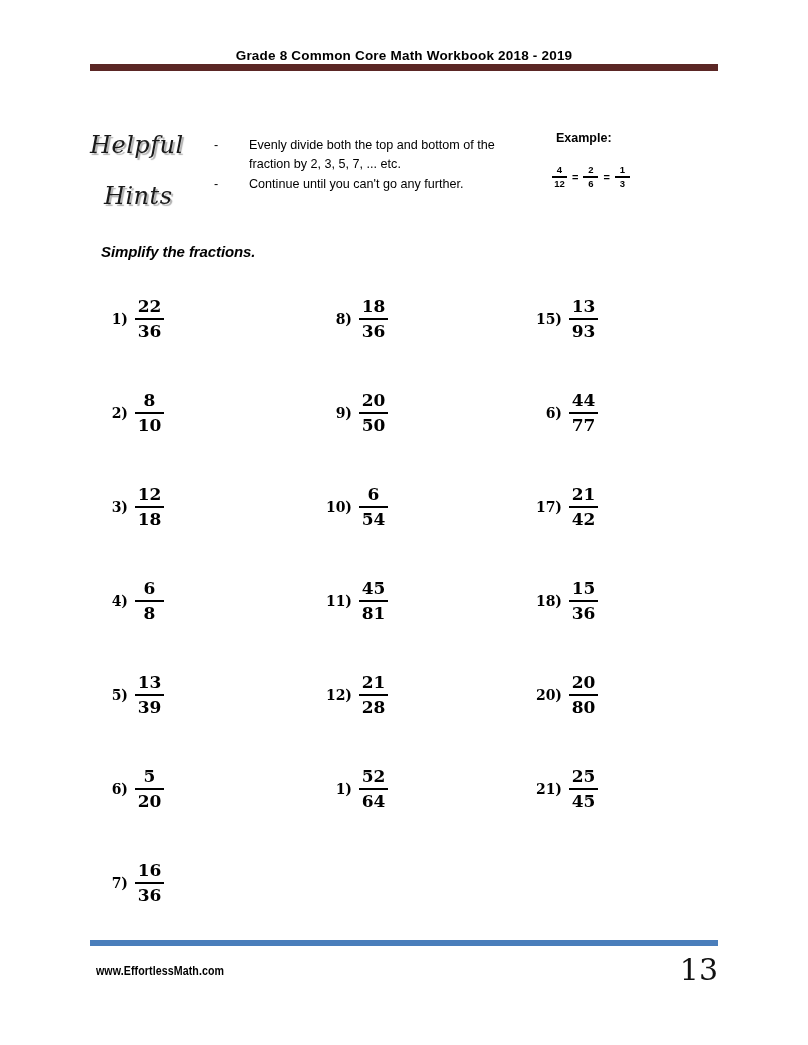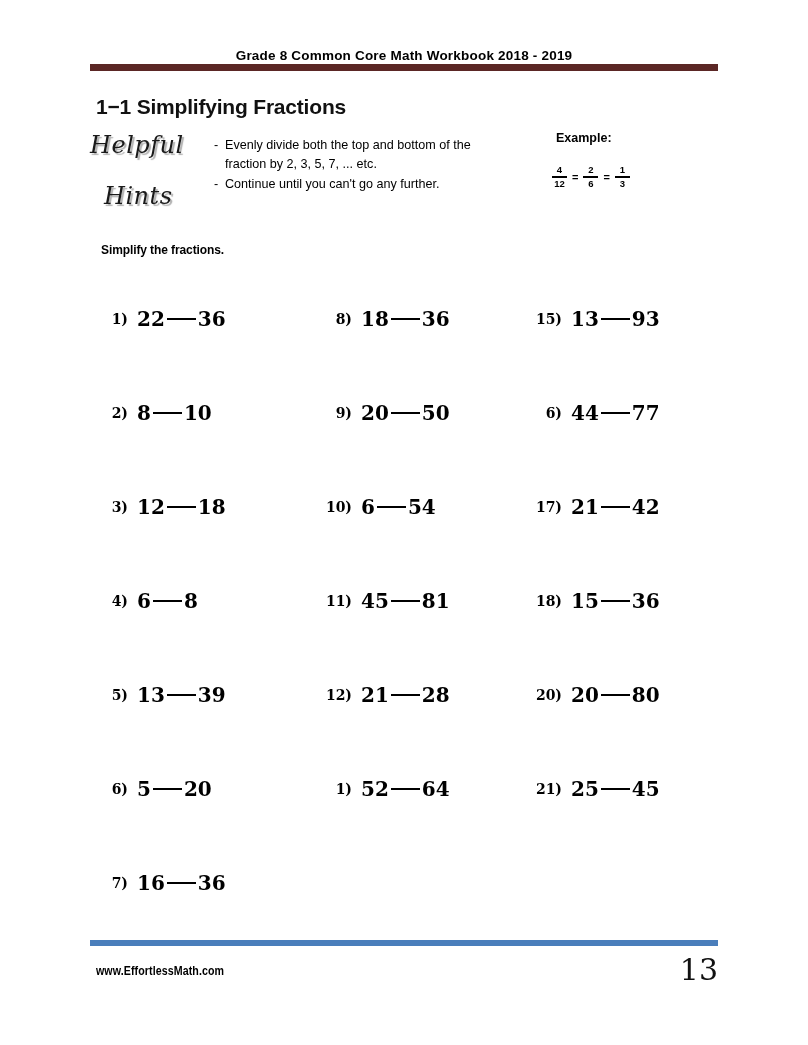--- a/index.html
+++ b/index.html
@@ -78,21 +78,21 @@
   }
   .hint-row {
     display: flex;
     align-items: flex-start;
     margin-bottom: 1px;
   }
   .hint-dash {
     width: 11px;
     flex: 0 0 11px;
   }
-  .hint-text { flex: 1 1 auto; }
+  .hint-text { flex: 1 1 auto; margin-left: 24px; }
 
   
   .example-label {
     position: absolute;
     left: 556px;
     top: 131px;
     font-size: 12.5px;
     font-weight: bold;
   }
   .example-eq {
@@ -125,23 +125,24 @@
     height: 1.6px;
     background: #000;
     margin: 1px 0;
   }
 
   
   .instruction {
     position: absolute;
     left: 101px;
     top: 243px;
-    font-size: 12px;
+    font-size: 15px;
     font-weight: bold;
     letter-spacing: -0.1px;
+    font-style: italic;
   }
 
   
   .problems {
     position: absolute;
     left: 0;
     top: 272px;
     width: 808px;
   }
   .col {
@@ -162,25 +163,25 @@
     font-size: 14px;
     font-weight: bold;
     width: 30px;
     text-align: right;
     padding-right: 7px;
     flex: 0 0 auto;
     color: #000;
   }
   .frac {
     display: inline-flex;
-    flex-direction: row;
+    flex-direction: column;
     align-items: center;
     font-family: "DejaVu Serif", serif;
     font-weight: bold;
-    font-size: 20px;
+    font-size: 17px;
     line-height: 1.12;
     color: #000;
   }
   .frac .num,
   .frac .den { padding: 0 2px; }
   .frac .bar {
     height: 2px;
     width: 100%;
     min-width: 29px;
     background: #000;
@@ -216,21 +217,20 @@
   }
 </style>
 </head>
 <body>
 
 <div class="page">
 
   <div class="header-title">Grade 8 Common Core Math Workbook 2018 - 2019</div>
   <div class="header-rule"></div>
 
-  <div class="section-title">1−1 Simplifying Fractions</div>
 
   <div class="hints-word w1">Helpful</div>
   <div class="hints-word w2">Hints</div>
 
   <div class="hints-list">
     <div class="hint-row">
       <span class="hint-dash">-</span>
       <span class="hint-text">Evenly divide both the top and bottom of the fraction by 2, 3, 5, 7, ... etc.</span>
     </div>
     <div class="hint-row">

